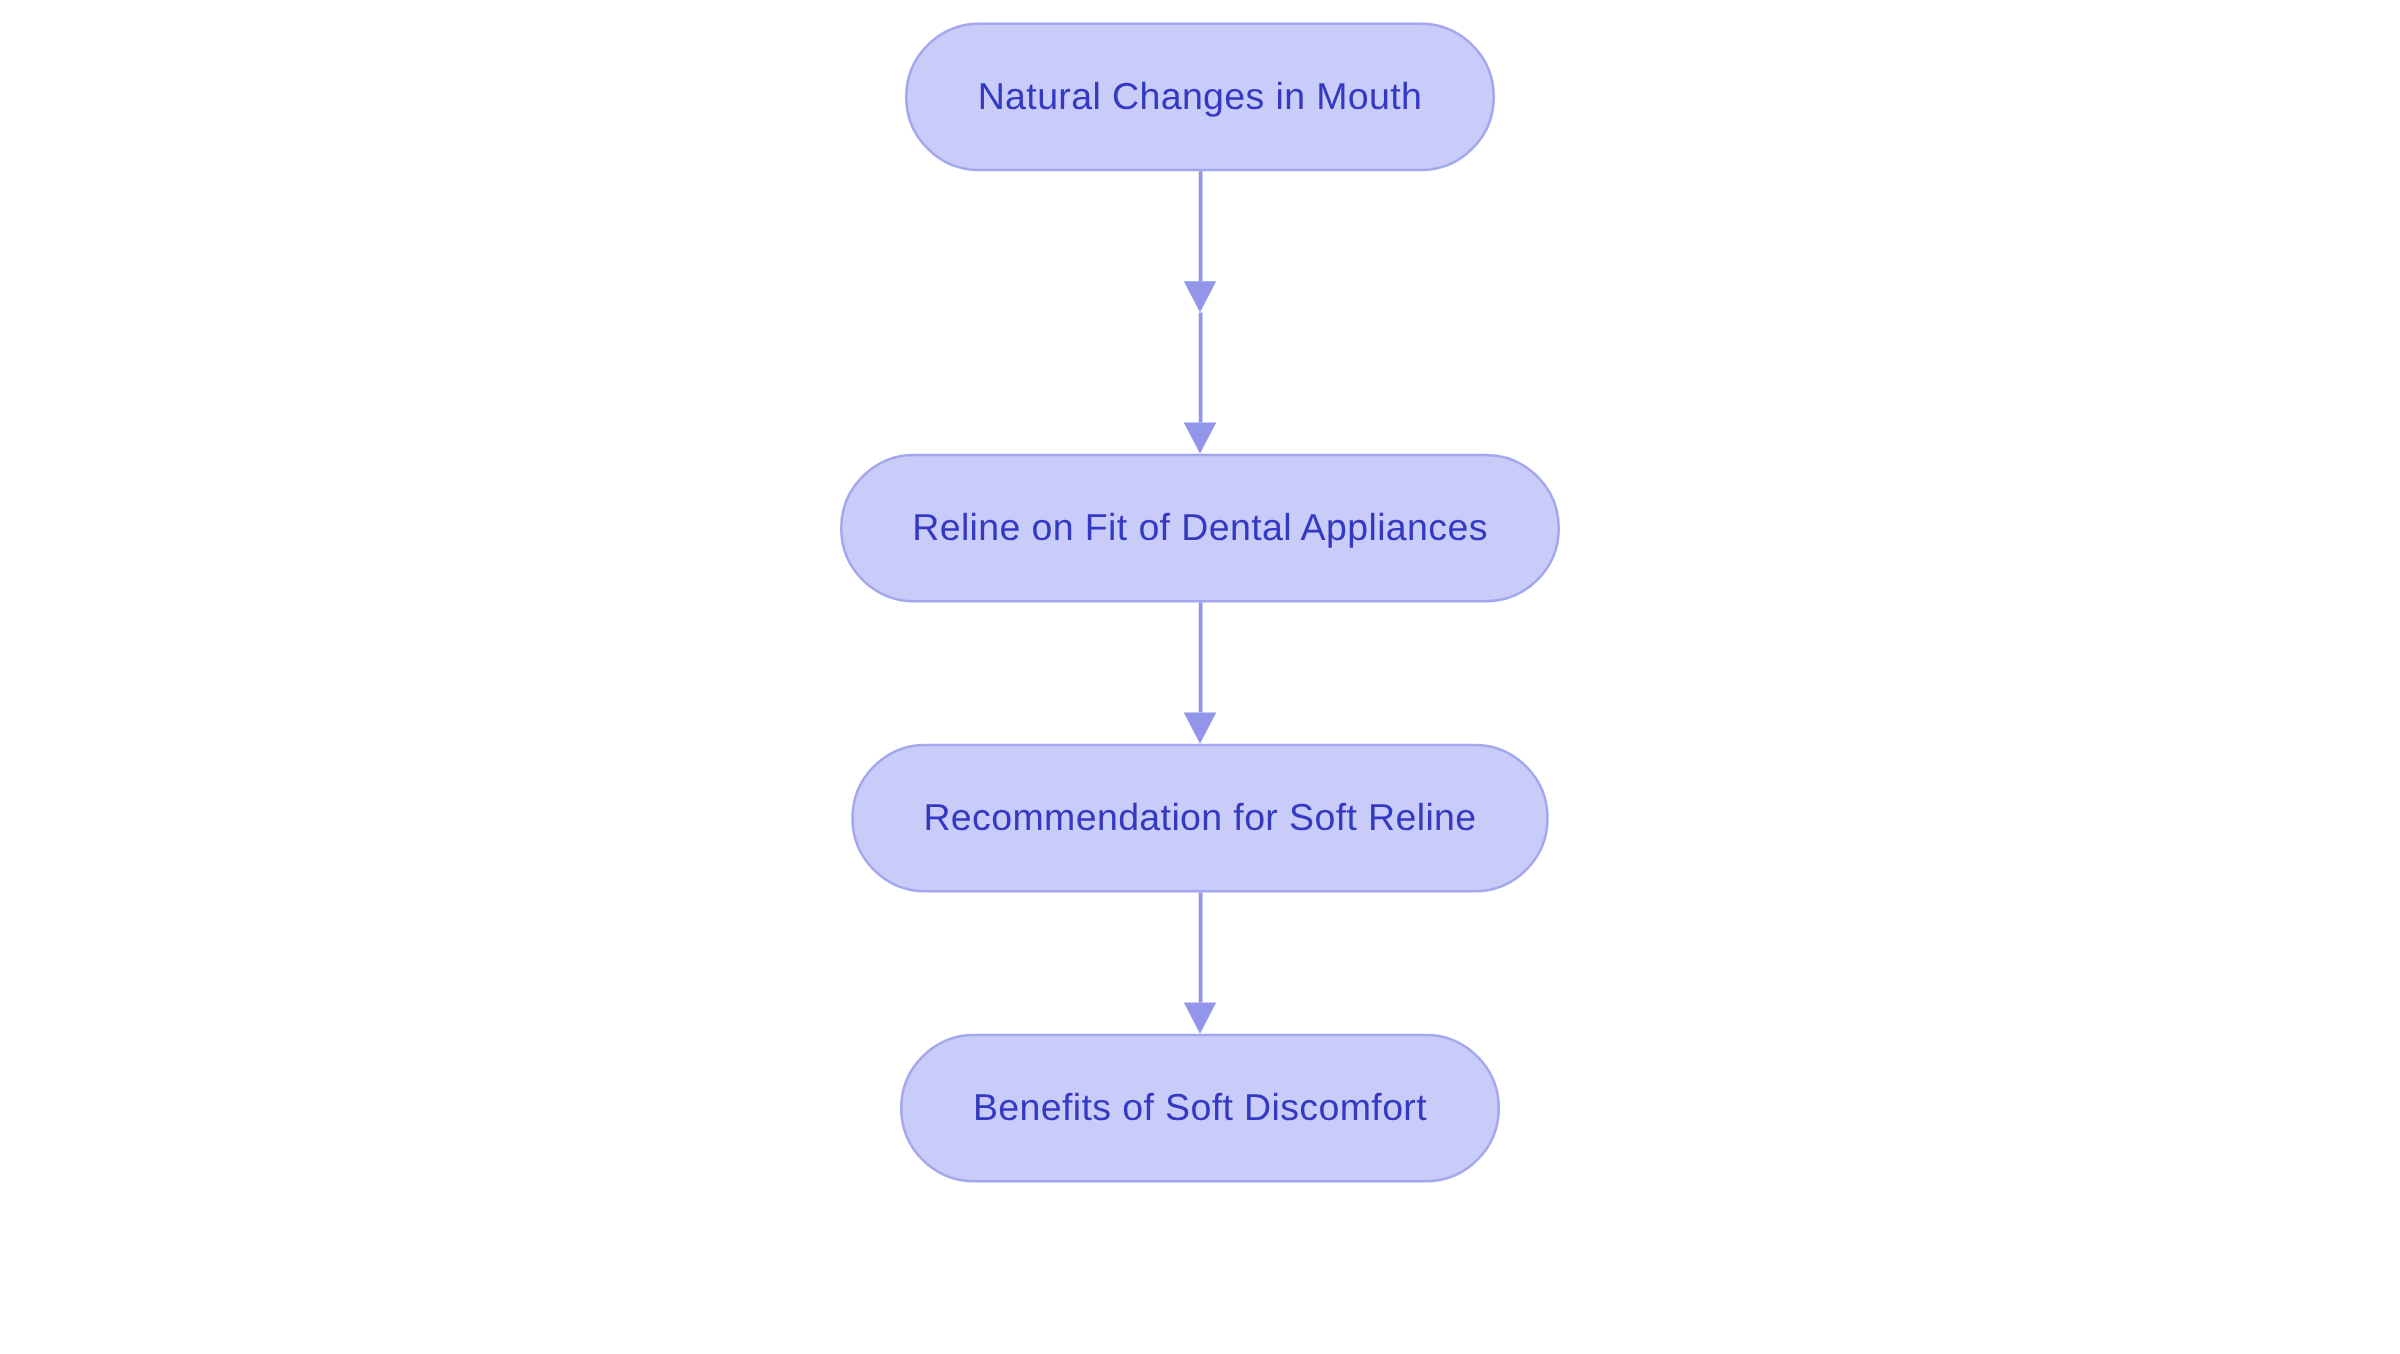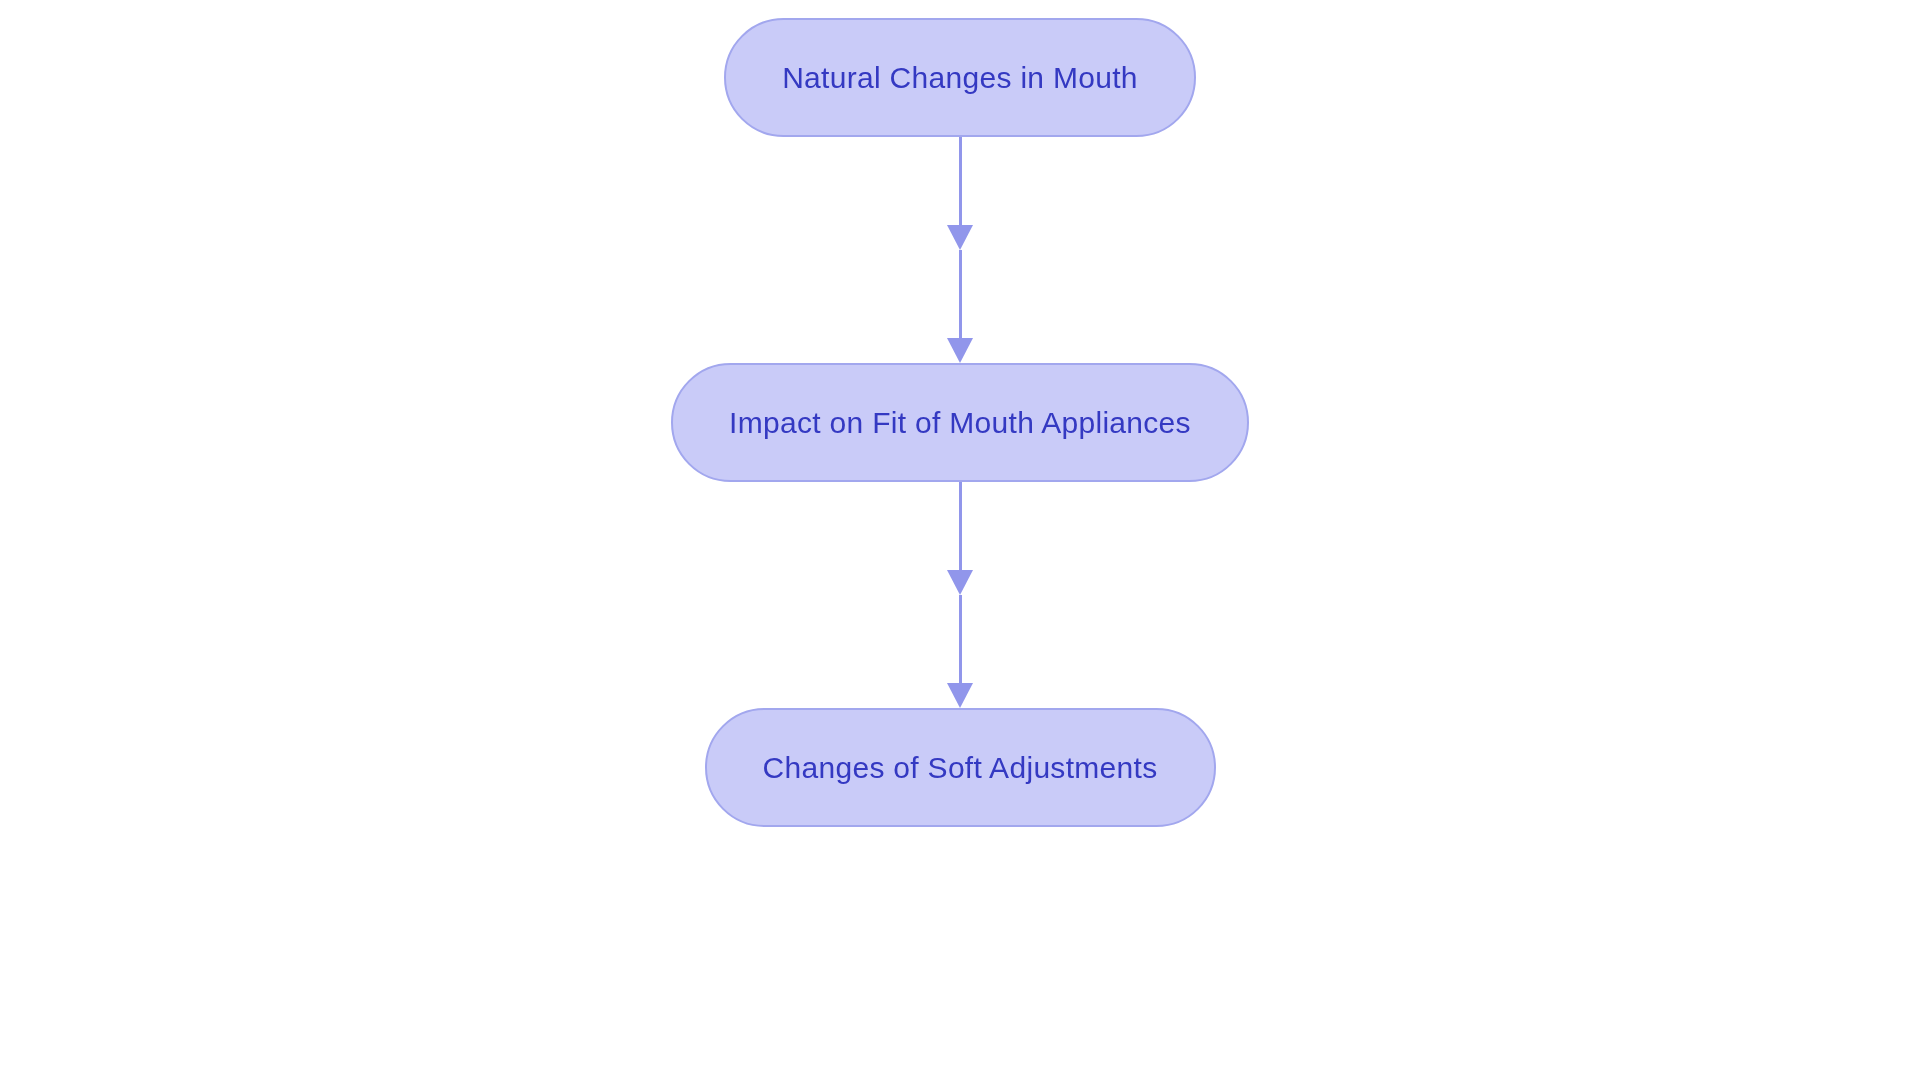--- a/index.html
+++ b/index.html
@@ -74,32 +74,35 @@
       <div class="head"></div>
     </div>
 
 
     <div class="arrow">
       <div class="stem"></div>
       <div class="head"></div>
     </div>
 
     <div class="node">
-      <span>Impact on Fit of Mouth Appliances</span>
+      <span>Reline on Fit of Dental Appliances</span>
     </div>
 
     <div class="arrow">
       <div class="stem"></div>
       <div class="head"></div>
     </div>
 
+    <div class="node">
+      <span>Recommendation for Soft Reline</span>
+    </div>
 
     <div class="arrow">
       <div class="stem"></div>
       <div class="head"></div>
     </div>
 
     <div class="node">
-      <span>Changes of Soft Adjustments</span>
+      <span>Benefits of Soft Discomfort</span>
     </div>
 
   </div>
 </div>
 
 </body></html>

